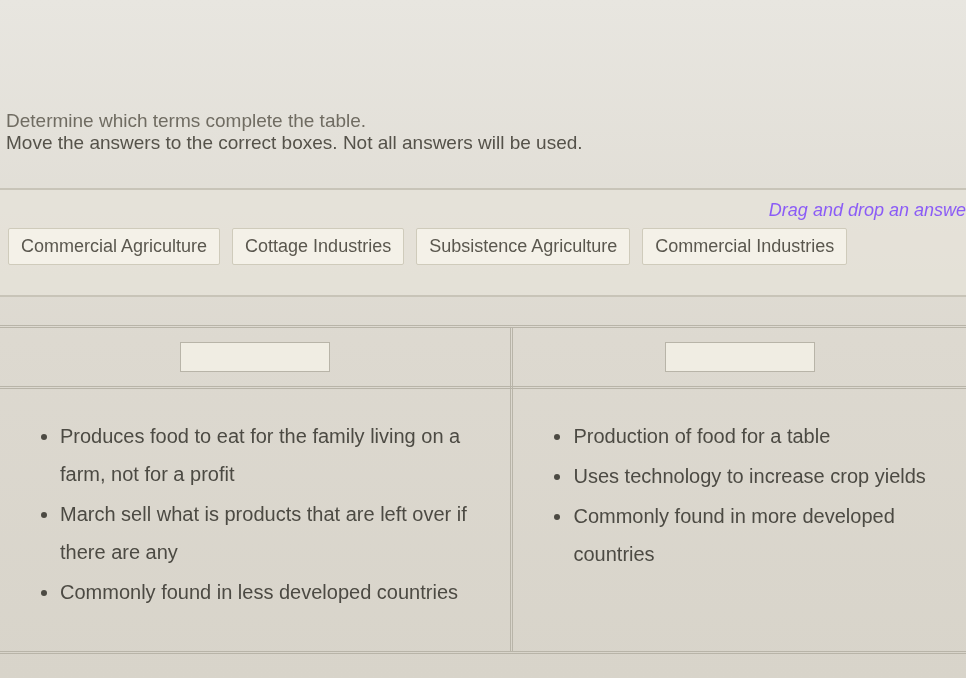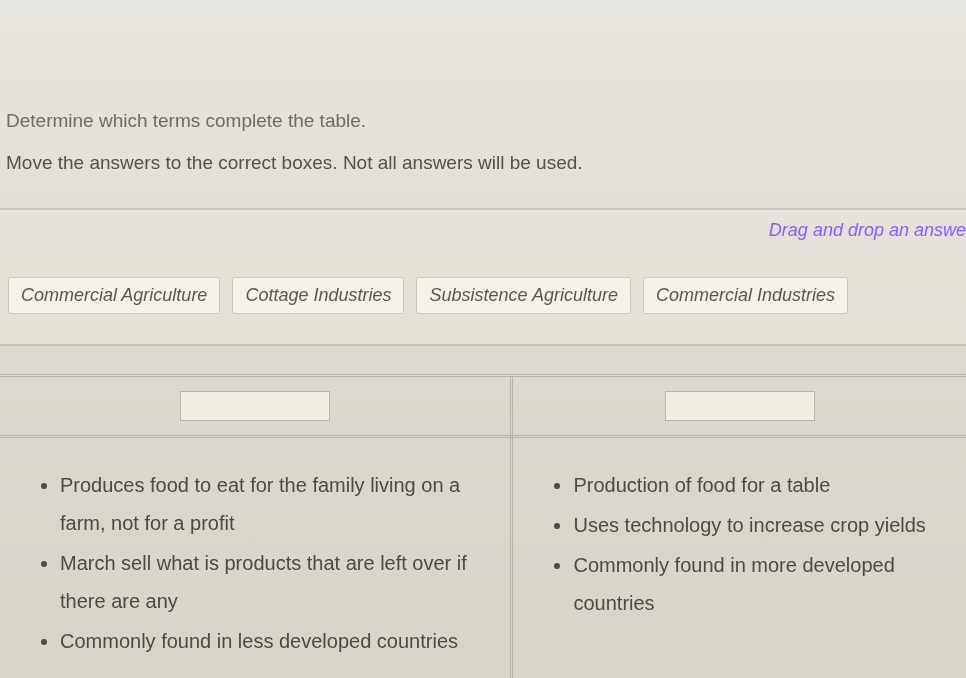--- a/index.html
+++ b/index.html
@@ -15,21 +15,21 @@
       overflow: hidden;
       color: #4a4842;
       position: relative;
     }
     .content-area {
       padding: 110px 0 0 0;
     }
     .question-prompt {
       font-size: 19px;
       color: #706c62;
-      margin-bottom: 20px;
+      margin-bottom: 0;
       padding-left: 6px;
     }
     .instruction {
       font-size: 19px;
       color: #55524a;
       margin-bottom: 34px;
       padding-left: 6px;
     }
     .answer-bank {
       border-top: 2px solid #c8c4b8;
@@ -42,23 +42,22 @@
       position: absolute;
       right: 0;
       top: 10px;
       font-style: italic;
       font-size: 18px;
       color: #8b5cf6;
     }
     .answer-options {
       display: flex;
       gap: 12px;
-      margin-top: 49px;
+      margin-top: 20px;
       flex-wrap: nowrap;
-      font-style: italic;
     }
     .answer-chip {
       background: #f4f1e8;
       border: 1px solid #cfcbbb;
       border-radius: 2px;
       padding: 7px 12px;
       font-size: 18px;
       color: #5a574e;
       cursor: grab;
       white-space: nowrap;

